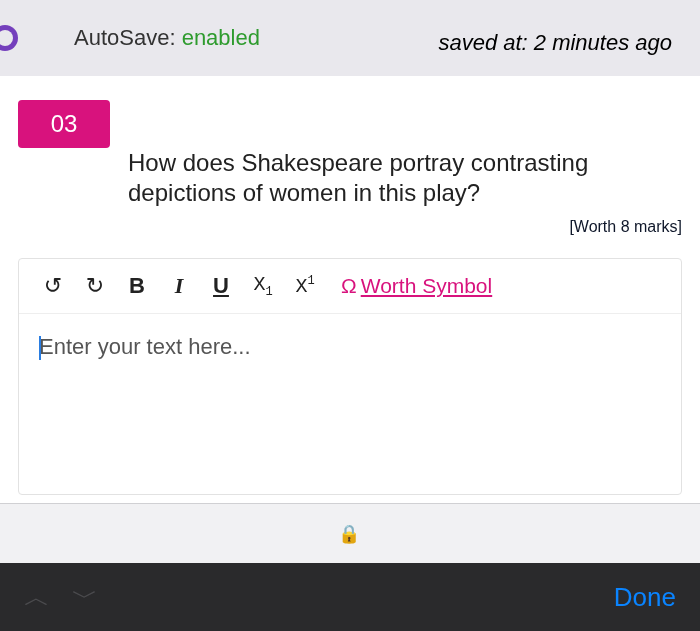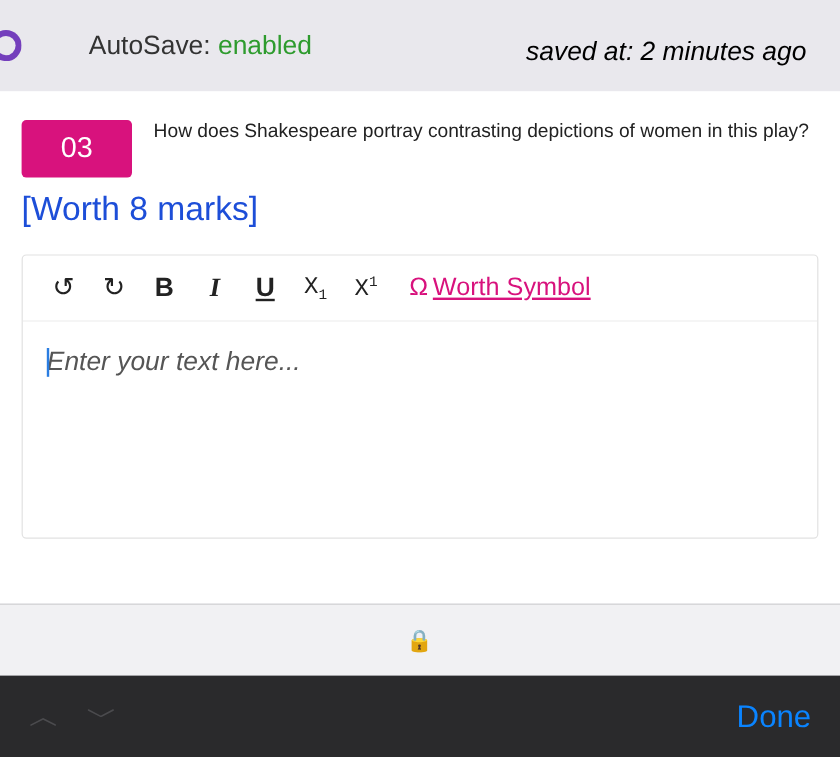--- a/index.html
+++ b/index.html
@@ -46,25 +46,25 @@
     font-weight: 500;
     width: 92px;
     height: 48px;
     border-radius: 4px;
     display: flex;
     align-items: center;
     justify-content: center;
     flex-shrink: 0;
   }
   .qtext-wrap { flex: 1; }
-  .qtext { font-size: 16px; color: #222; line-height: 1.25; }
+  .qtext { font-size: 24px; color: #222; line-height: 1.25; margin-top: 48px; }
   .worth {
-    font-size: 28px;
-    color: #1d4ed8;
-    text-align: left;
+    font-size: 16px;
+    color: #0f172a;
+    text-align: right;
     margin-top: 10px;
   }
   
   .editor {
     margin-top: 22px;
     border: 1px solid #e2e2e2;
     border-radius: 4px;
     background: #fff;
   }
   .toolbar {
@@ -96,21 +96,20 @@
     font-family: -apple-system, Arial, sans-serif;
     cursor: pointer;
   }
   .insert-symbol .omega { text-decoration: none; display: inline-block; margin-right: 4px;}
   .textarea-wrap {
     padding: 20px 20px;
     min-height: 180px;
     position: relative;
   }
   .placeholder {
-    font-style: italic;
     color: #555;
     font-size: 22px;
   }
   .caret {
     position: absolute;
     left: 20px; top: 22px;
     width: 2px; height: 24px;
     background: #2a7de1;
   }
   

